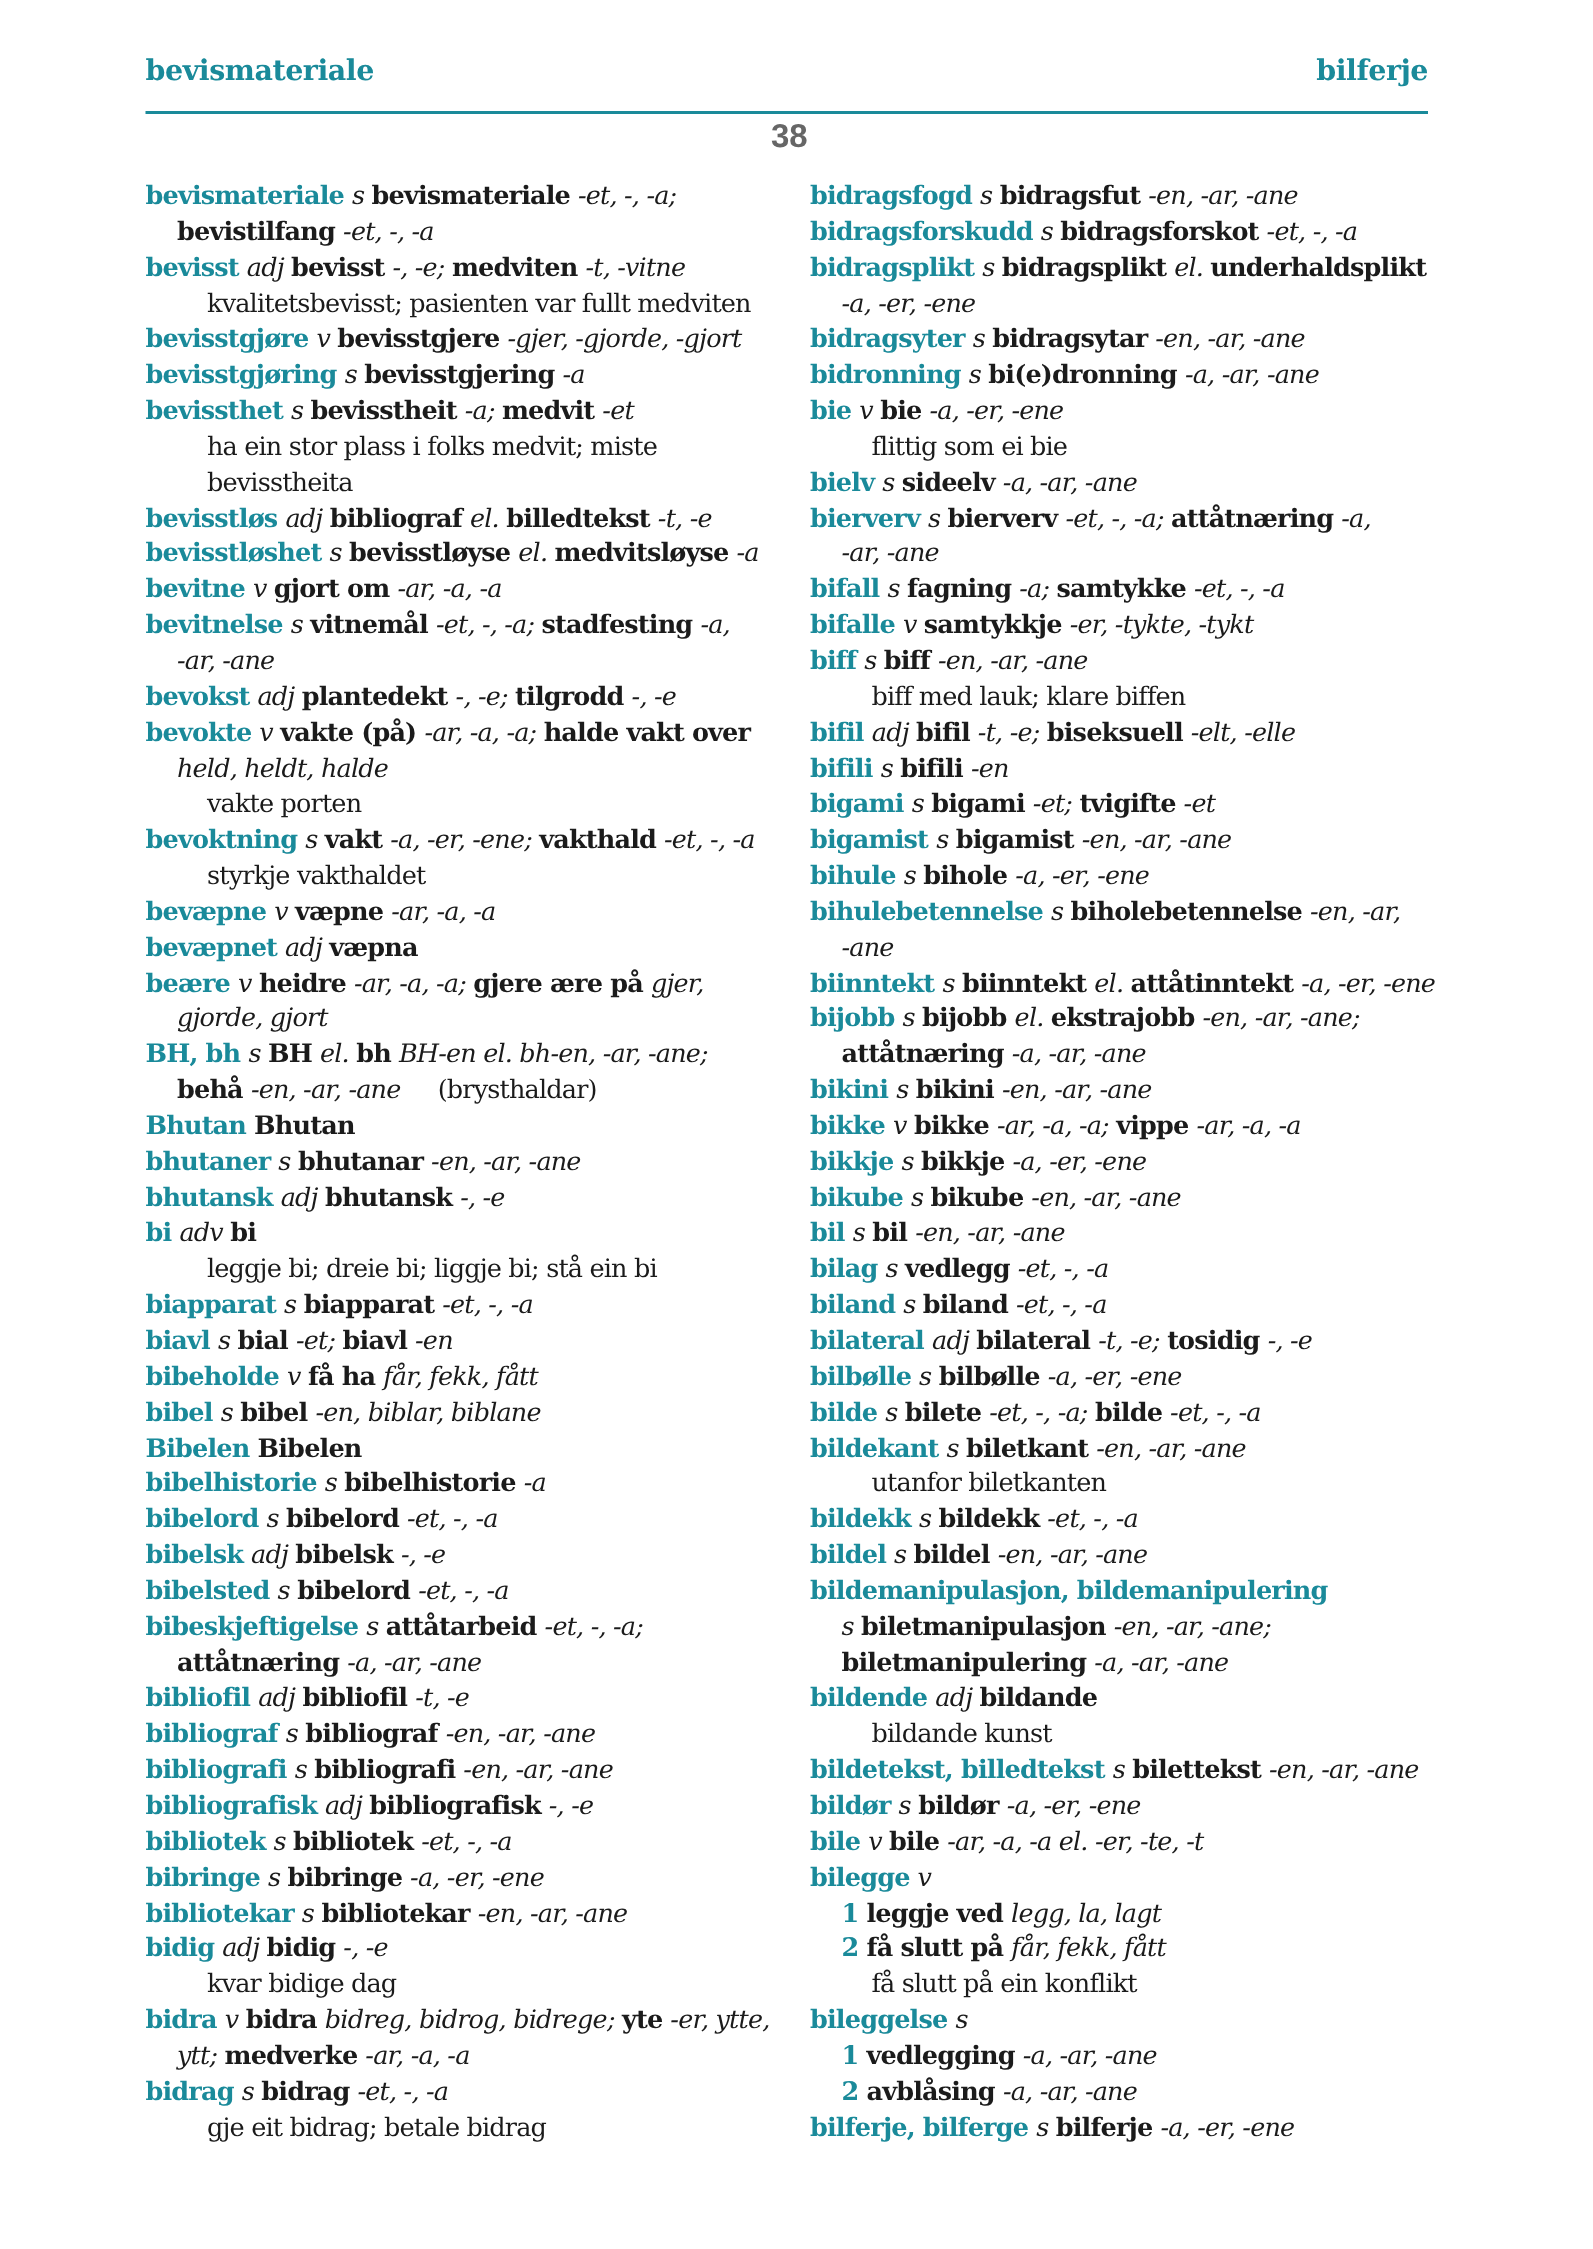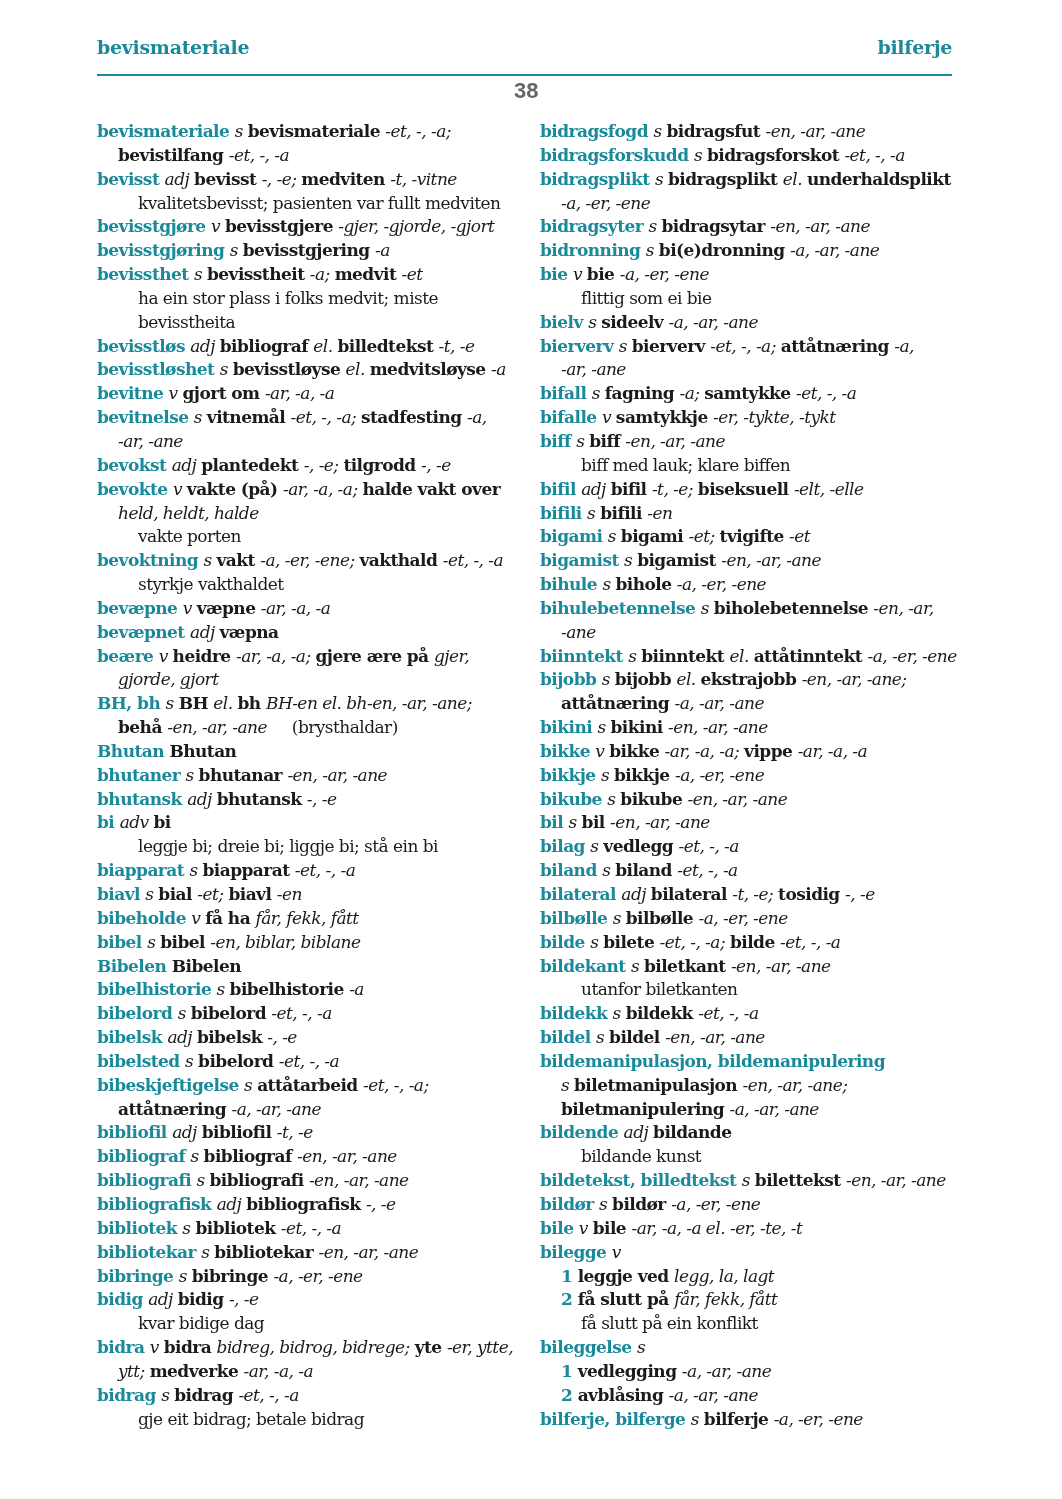--- a/index.html
+++ b/index.html
@@ -74,22 +74,22 @@
       <div class="line"><span class="seg-h">bibelord </span><span class="seg-p">s </span><span class="seg-b">bibelord </span><span class="seg-i">-et, -, -a</span></div>
       <div class="line"><span class="seg-h">bibelsk </span><span class="seg-p">adj </span><span class="seg-b">bibelsk </span><span class="seg-i">-, -e</span></div>
       <div class="line"><span class="seg-h">bibelsted </span><span class="seg-p">s </span><span class="seg-b">bibelord </span><span class="seg-i">-et, -, -a</span></div>
       <div class="line"><span class="seg-h">bibeskjeftigelse </span><span class="seg-p">s </span><span class="seg-b">attåtarbeid </span><span class="seg-i">-et, -, -a;</span></div>
       <div class="line indent"><span class="seg-b">attåtnæring </span><span class="seg-i">-a, -ar, -ane</span></div>
       <div class="line"><span class="seg-h">bibliofil </span><span class="seg-p">adj </span><span class="seg-b">bibliofil </span><span class="seg-i">-t, -e</span></div>
       <div class="line"><span class="seg-h">bibliograf </span><span class="seg-p">s </span><span class="seg-b">bibliograf </span><span class="seg-i">-en, -ar, -ane</span></div>
       <div class="line"><span class="seg-h">bibliografi </span><span class="seg-p">s </span><span class="seg-b">bibliografi </span><span class="seg-i">-en, -ar, -ane</span></div>
       <div class="line"><span class="seg-h">bibliografisk </span><span class="seg-p">adj </span><span class="seg-b">bibliografisk </span><span class="seg-i">-, -e</span></div>
       <div class="line"><span class="seg-h">bibliotek </span><span class="seg-p">s </span><span class="seg-b">bibliotek </span><span class="seg-i">-et, -, -a</span></div>
+      <div class="line"><span class="seg-h">bibringe </span><span class="seg-p">s </span><span class="seg-b">bibringe </span><span class="seg-i">-a, -er, -ene</span></div>
       <div class="line"><span class="seg-h">bibliotekar </span><span class="seg-p">s </span><span class="seg-b">bibliotekar </span><span class="seg-i">-en, -ar, -ane</span></div>
-      <div class="line"><span class="seg-h">bibringe </span><span class="seg-p">s </span><span class="seg-b">bibringe </span><span class="seg-i">-a, -er, -ene</span></div>
       <div class="line"><span class="seg-h">bidig </span><span class="seg-p">adj </span><span class="seg-b">bidig </span><span class="seg-i">-, -e</span></div>
       <div class="line indent"><span class="seg-t">kvar bidige dag</span></div>
       <div class="line"><span class="seg-h">bidra </span><span class="seg-p">v </span><span class="seg-b">bidra </span><span class="seg-i">bidreg, bidrog, bidrege; </span><span class="seg-b">yte </span><span class="seg-i">-er, ytte,</span></div>
       <div class="line indent"><span class="seg-i">ytt; </span><span class="seg-b">medverke </span><span class="seg-i">-ar, -a, -a</span></div>
       <div class="line"><span class="seg-h">bidrag </span><span class="seg-p">s </span><span class="seg-b">bidrag </span><span class="seg-i">-et, -, -a</span></div>
       <div class="line indent"><span class="seg-t">gje eit bidrag; betale bidrag</span></div>
     </div>
   <div class="col col-right" id="col-right">
       <div class="line"><span class="seg-h">bidragsfogd </span><span class="seg-p">s </span><span class="seg-b">bidragsfut </span><span class="seg-i">-en, -ar, -ane</span></div>
       <div class="line"><span class="seg-h">bidragsforskudd </span><span class="seg-p">s </span><span class="seg-b">bidragsforskot </span><span class="seg-i">-et, -, -a</span></div>

